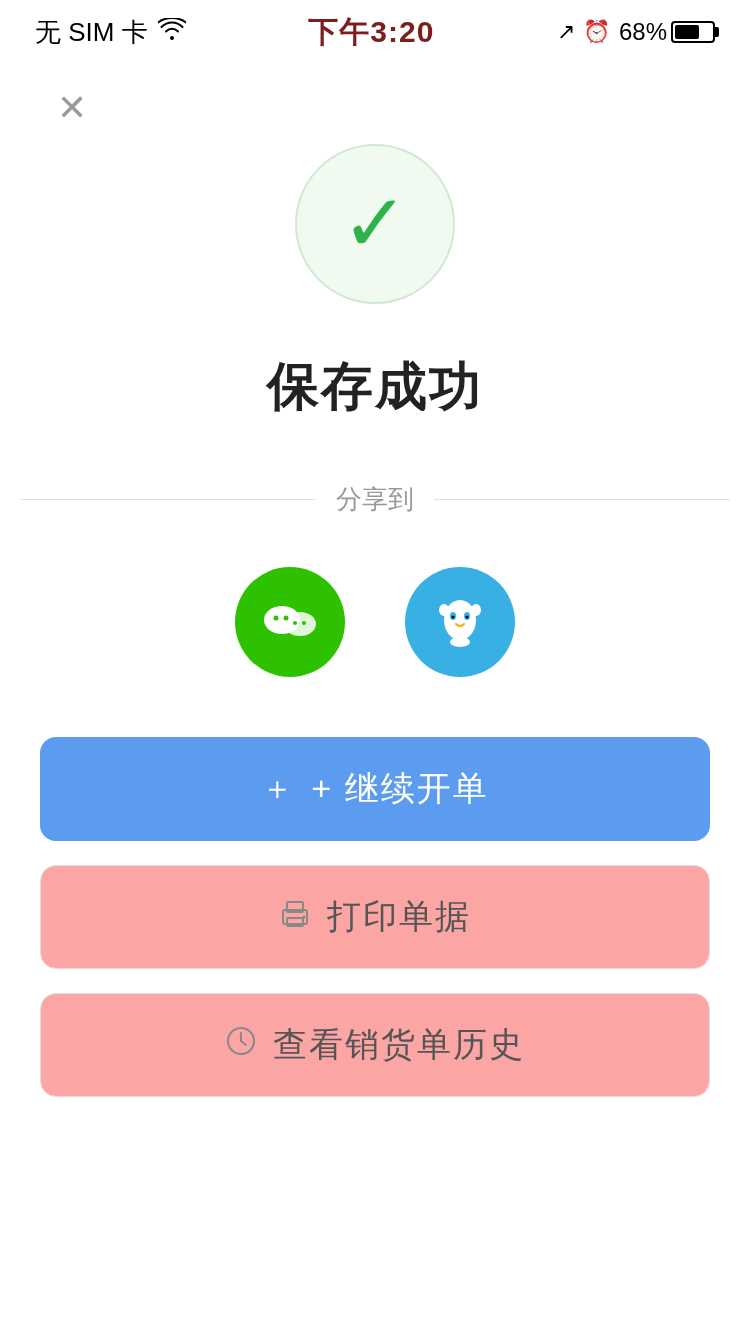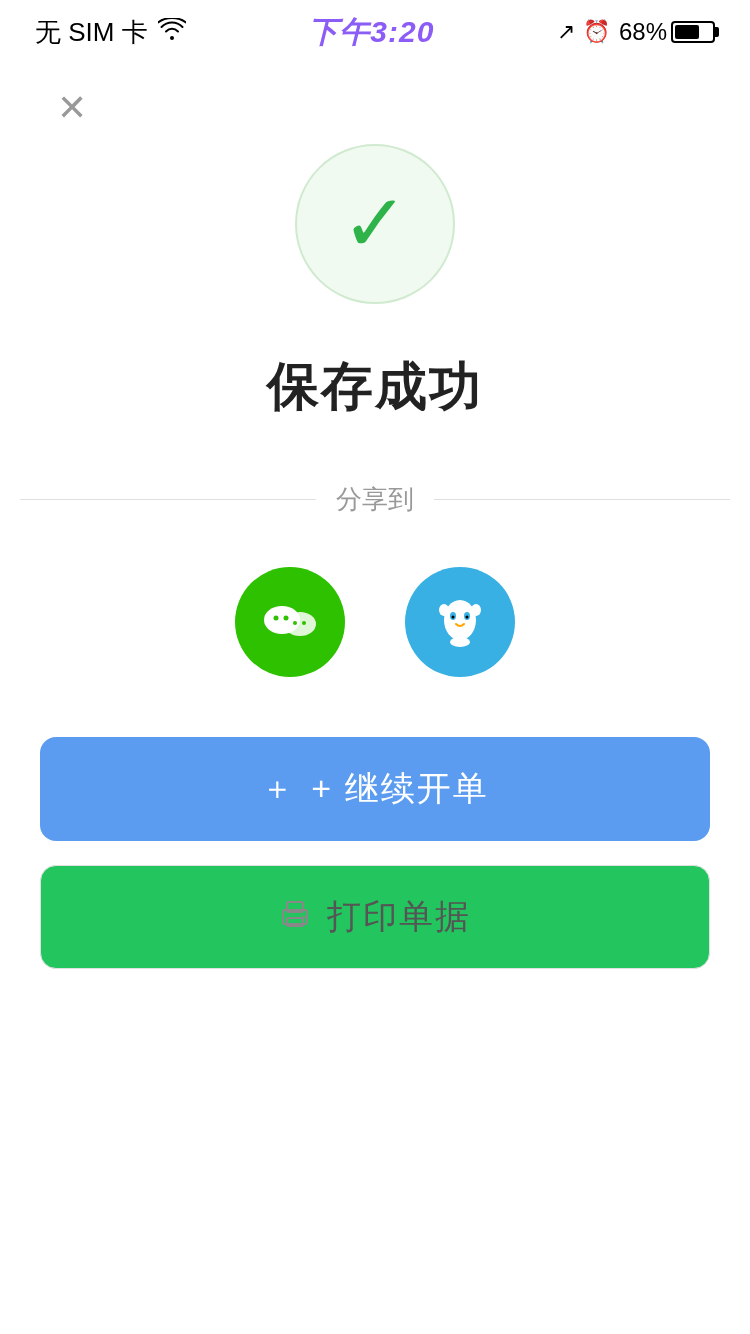--- a/index.html
+++ b/index.html
@@ -38,23 +38,22 @@
       color: #000;
     }
 
     .wifi-icon {
       font-size: 24px;
     }
 
     .status-center {
       font-size: 30px;
       font-weight: 600;
-      color: #8b5cf6;
+      color: #7f1d1d;
       letter-spacing: 1px;
-      font-style: italic;
     }
 
     .status-right {
       display: flex;
       align-items: center;
       gap: 8px;
       font-size: 24px;
       color: #000;
     }
 
@@ -240,21 +239,21 @@
       gap: 16px;
       cursor: pointer;
       font-size: 34px;
       color: #fff;
       letter-spacing: 2px;
     }
 
     .btn-secondary {
       width: 100%;
       height: 104px;
-      background: #22c55e;
+      background: #fca5a5;
       border: 1px solid #e0e0e0;
       border-radius: 16px;
       display: flex;
       align-items: center;
       justify-content: center;
       gap: 16px;
       cursor: pointer;
       font-size: 34px;
       color: #555;
       letter-spacing: 2px;
@@ -360,15 +359,24 @@
         <svg width="32" height="28" viewBox="0 0 32 28" fill="none">
           <rect x="4" y="10" width="24" height="14" rx="2" stroke="#888" stroke-width="2"></rect>
           <rect x="8" y="2" width="16" height="10" rx="1" stroke="#888" stroke-width="2"></rect>
           <rect x="8" y="18" width="16" height="8" rx="1" stroke="#888" stroke-width="2"></rect>
           <circle cx="25" cy="17" r="1.5" fill="#888"></circle>
         </svg>
       </span>
       <span>打印单据</span>
     </button>
 
+    <button class="btn-secondary">
+      <span>
+        <svg width="32" height="32" viewBox="0 0 32 32" fill="none">
+          <circle cx="16" cy="16" r="13" stroke="#888" stroke-width="2"></circle>
+          <path d="M16 8v8l5 4" stroke="#888" stroke-width="2" stroke-linecap="round"></path>
+        </svg>
+      </span>
+      <span>查看销货单历史</span>
+    </button>
 
   </div>
 </div>
 
 </body></html>

